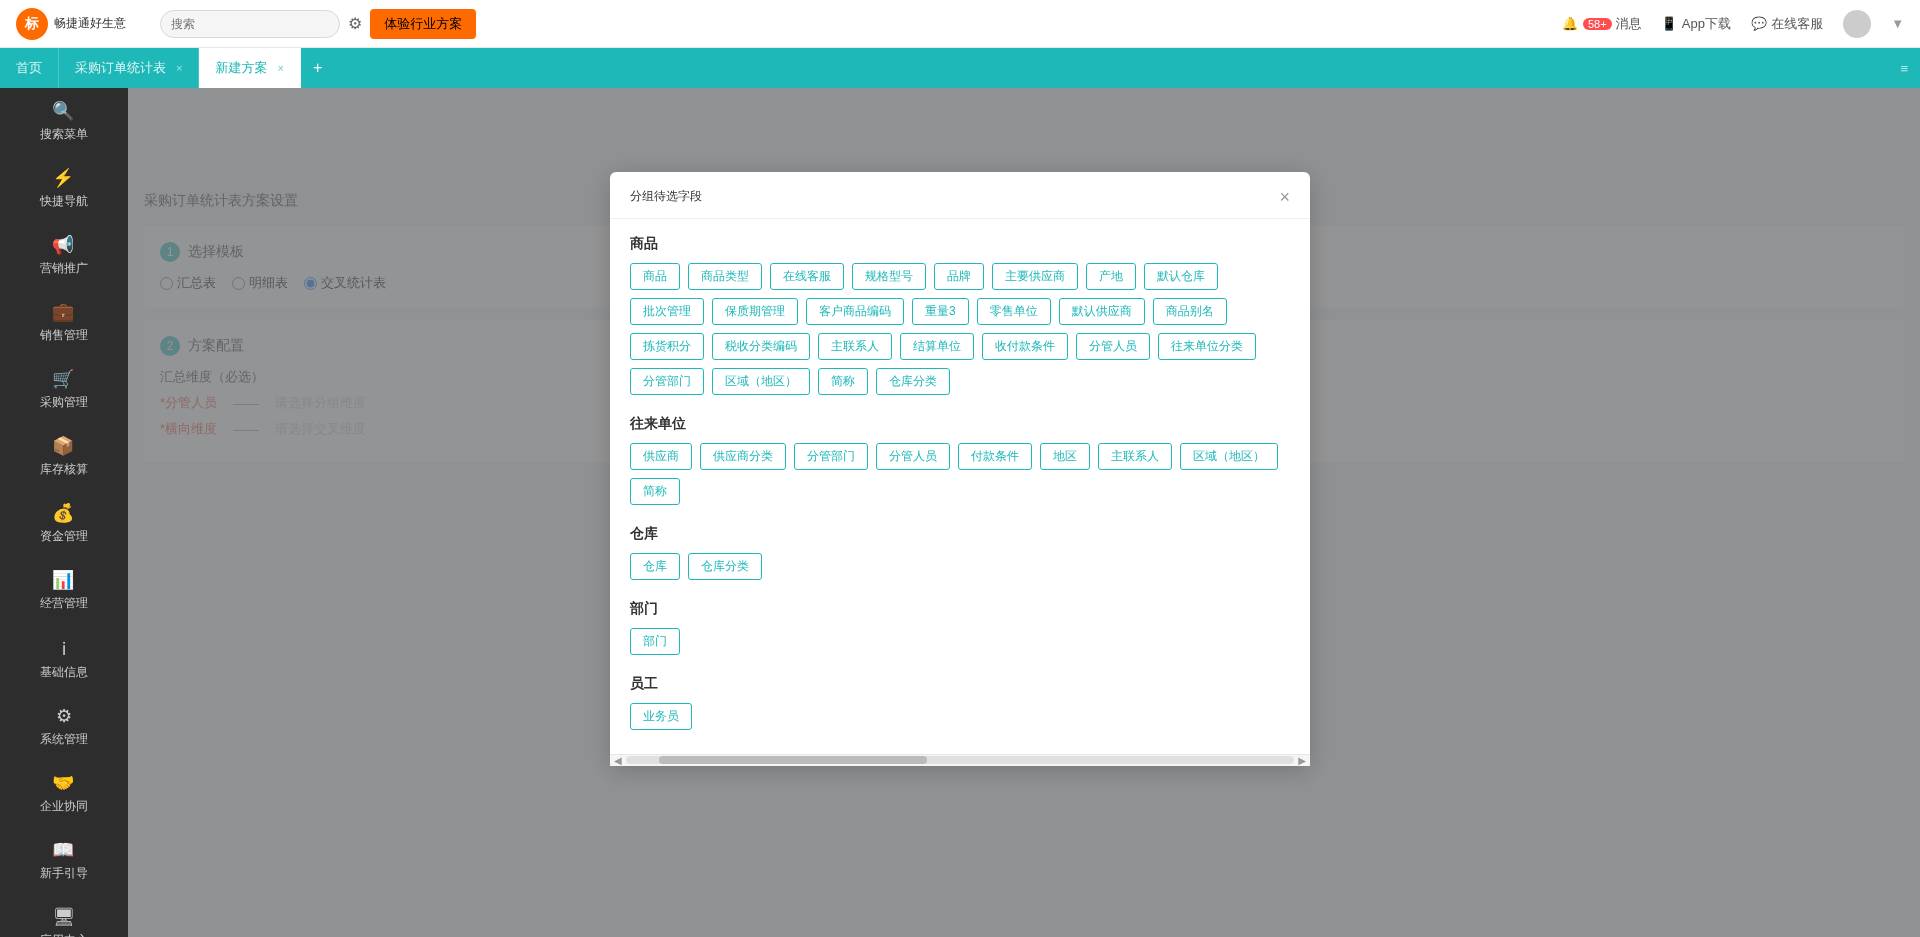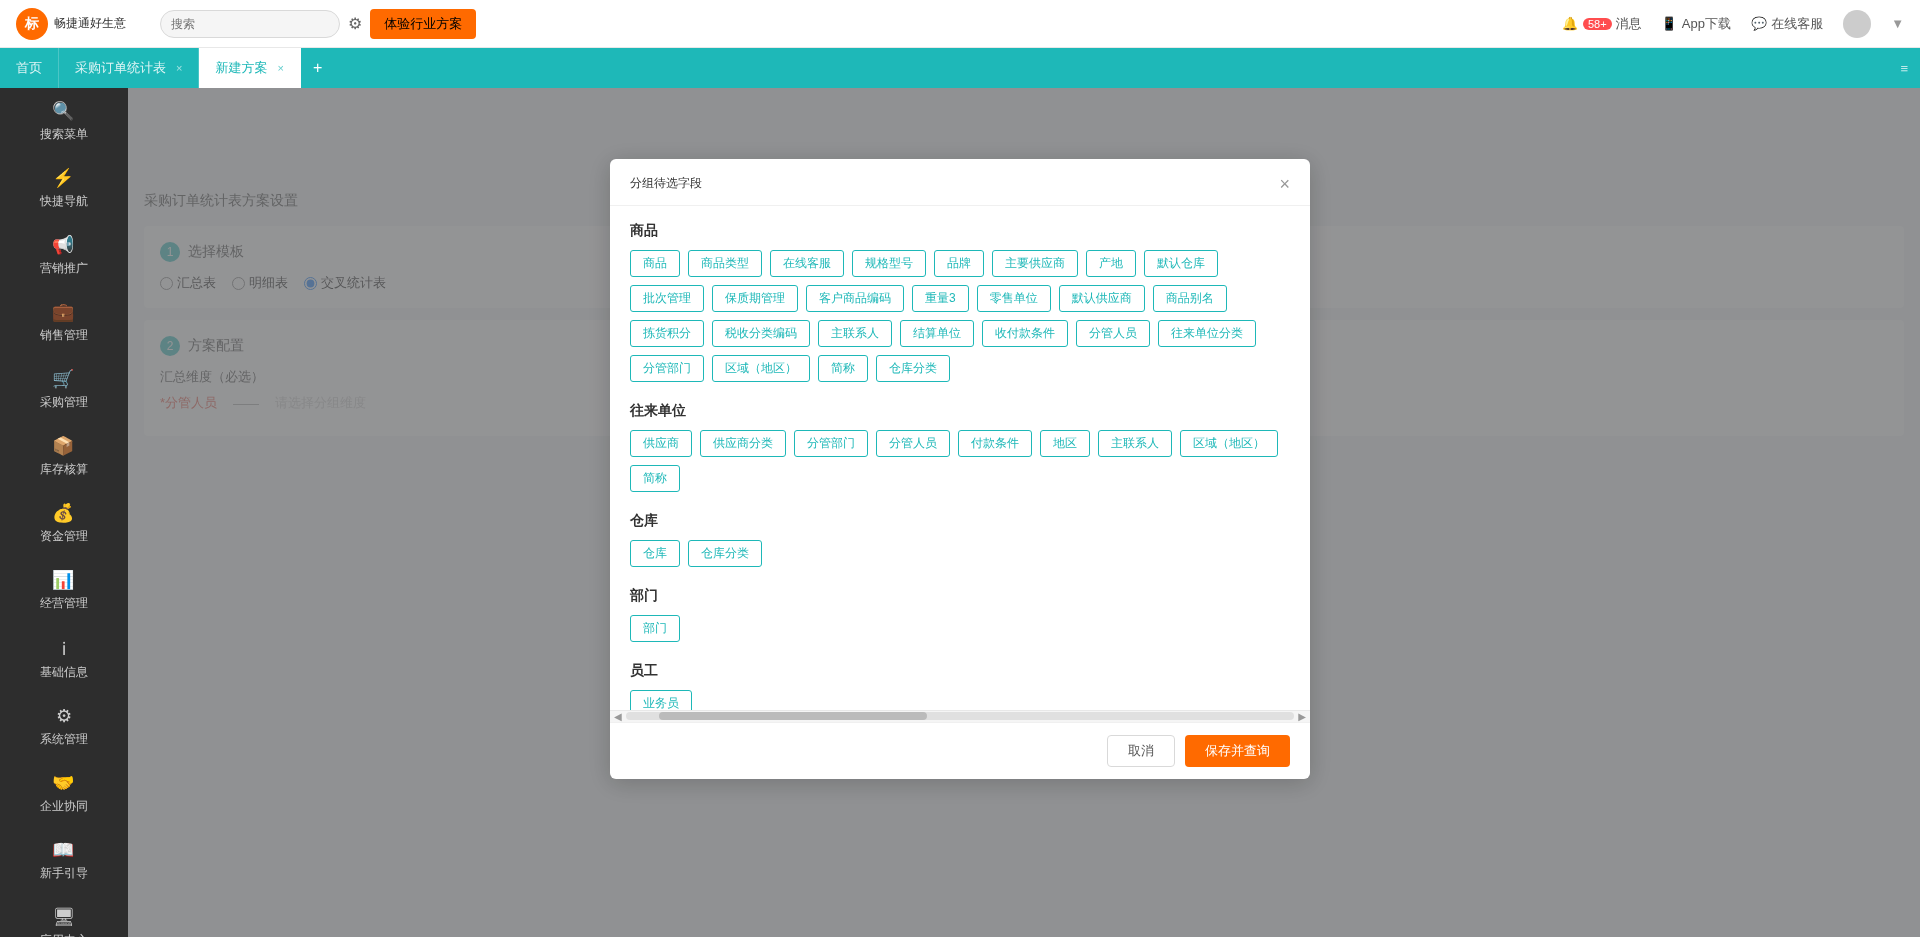--- a/index.html
+++ b/index.html
@@ -295,20 +295,25 @@
   <div class="section-card">
     <div class="step-label">
       <span class="step-num">2</span>
       <span>方案配置</span>
     </div>
     <div style="color:#333;font-size:13px;margin-bottom:8px;">汇总维度（必选）</div>
     <div style="display:flex;gap:16px;align-items:center;margin-bottom:8px;">
       <span style="color:#e74c3c;font-size:13px;">*分管人员</span>
       <span style="color:#999;">——</span>
       <span style="color:#ccc;">请选择分组维度</span>
+    </div>
+    <div style="display:flex;gap:16px;align-items:center;margin-bottom:8px;">
+      <span style="color:#e74c3c;font-size:13px;">*横向维度</span>
+      <span style="color:#999;">——</span>
+      <span style="color:#ccc;">请选择交叉维度</span>
     </div>
   </div>
 </div>
 
 <div class="overlay"></div>
 
 <div class="modal">
   <div class="modal-header">
     <span class="modal-title">分组待选字段</span>
     <span class="modal-close">×</span>
@@ -372,17 +377,13 @@
     </div>
   <div class="modal-hscroll">
     <div style="display:flex;width:100%;align-items:center;gap:4px;">
       <span style="font-size:10px;color:#999;">◀</span>
       <div style="flex:1;height:8px;background:#e0e0e0;border-radius:4px;position:relative;">
         <div style="width:40%;height:100%;background:#bbb;border-radius:4px;margin-left:5%;"></div>
       </div>
       <span style="font-size:10px;color:#999;">▶</span>
     </div>
   </div>
-  <div class="modal-footer">
-    <button class="btn-cancel">取消</button>
-    <button class="btn-primary">保存并查询</button>
-  </div>
 </div>
 
 </body></html>

